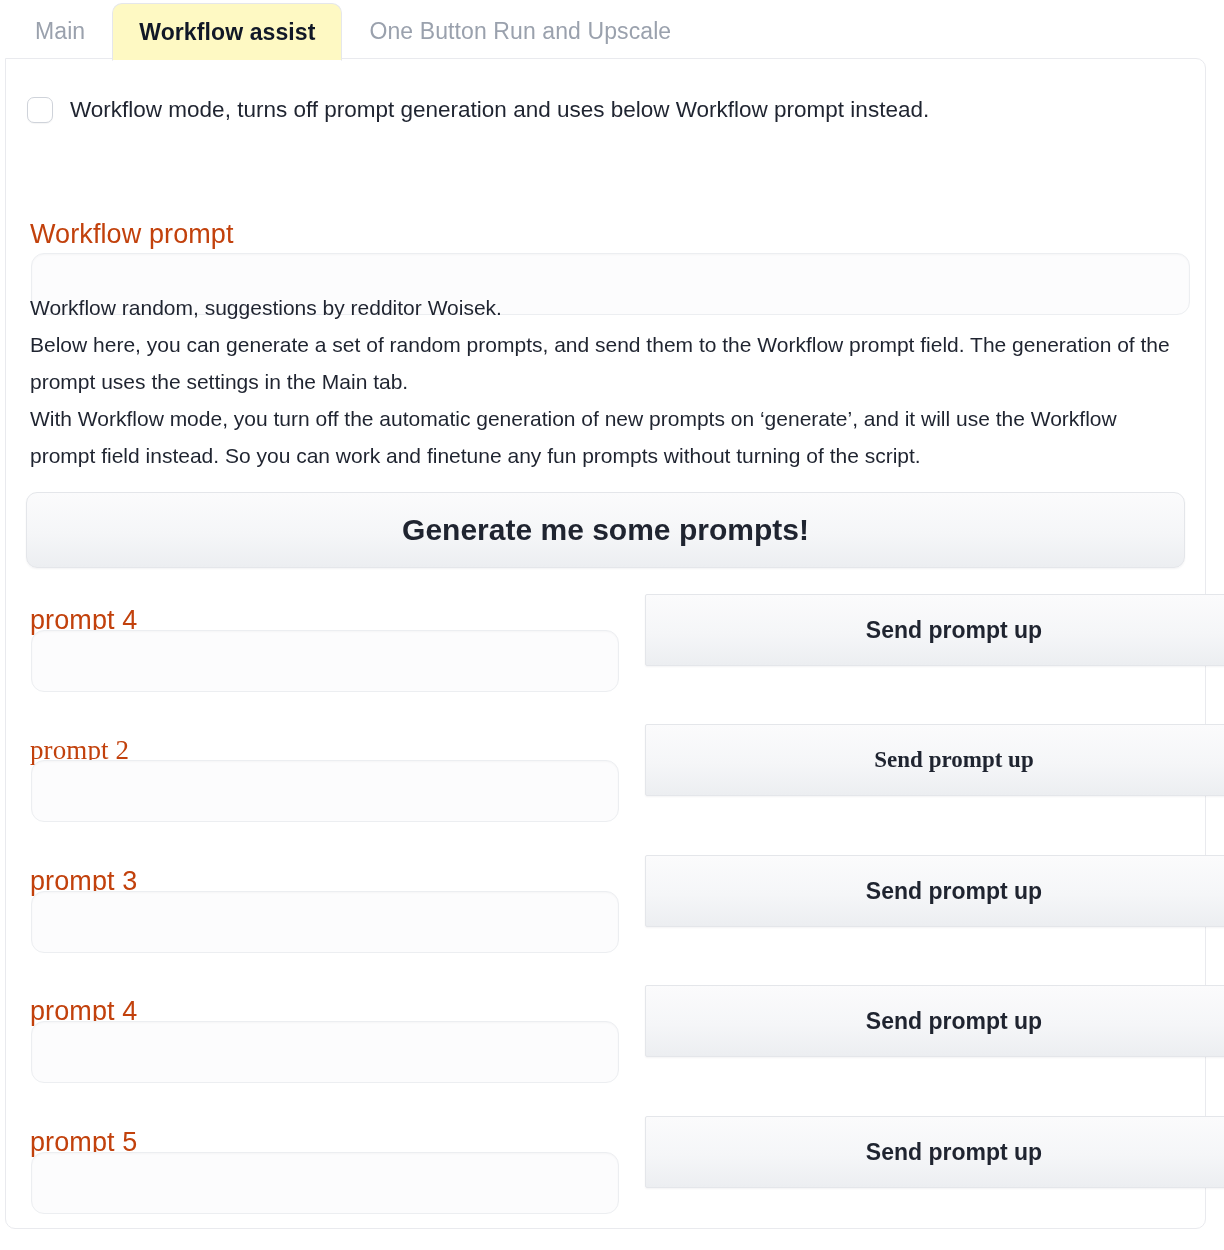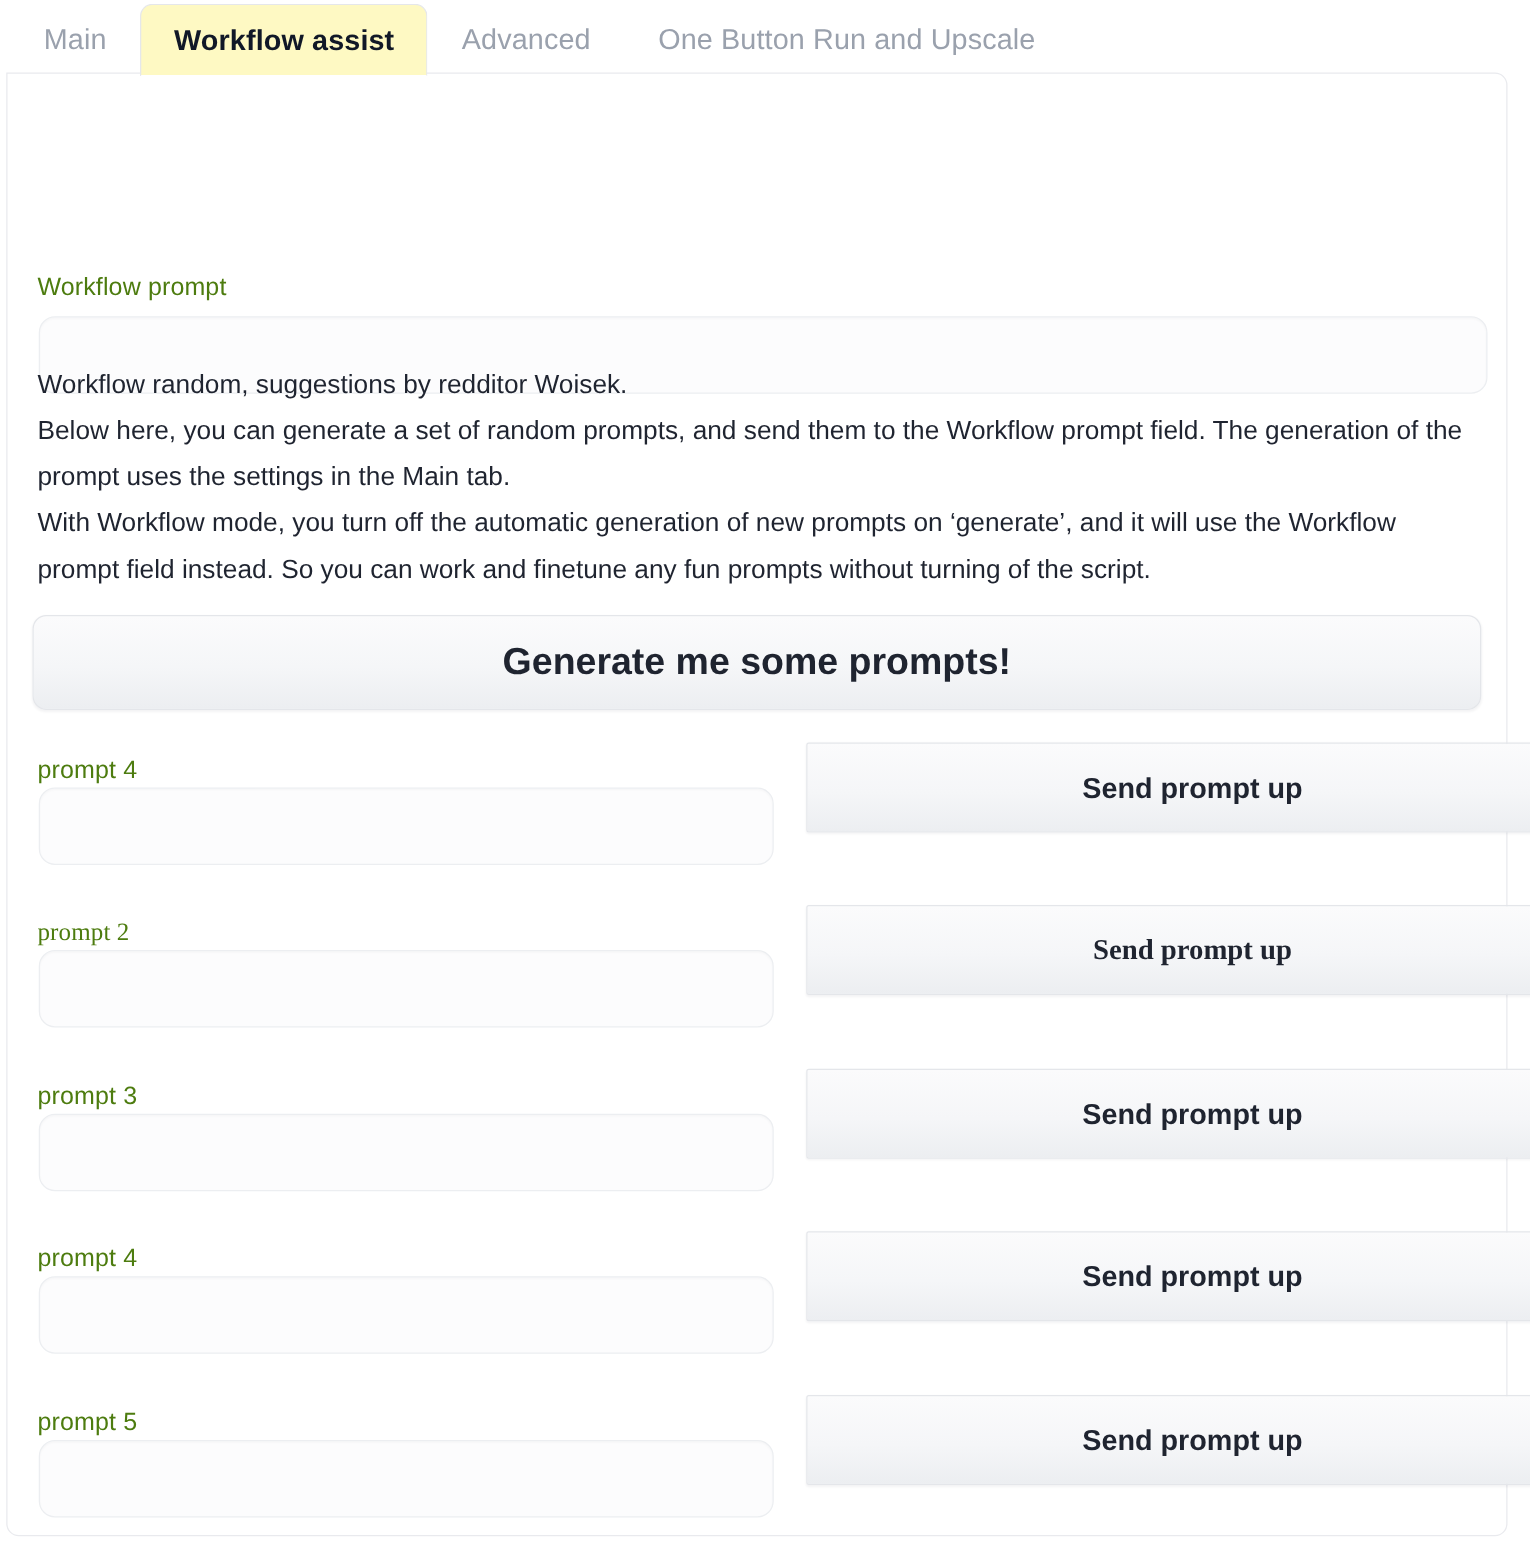--- a/index.html
+++ b/index.html
@@ -99,22 +99,22 @@
     cursor: pointer;
   }
   .checkrow-label {
     font-size: 22.5px;
     color: #1f2430;
     white-space: nowrap;
   }
 
   
   .field-label {
-    font-size: 20px;
-    color: #4d7c0f;
+    font-size: 27px;
+    color: #c2410c;
     letter-spacing: 0.1px;
   }
 
   
   .textbox {
     box-sizing: border-box;
     background: #fcfcfd;
     border: 1px solid #eceef1;
     border-radius: 13px;
     box-shadow: inset 0 1px 2px rgba(16,24,40,0.03);
@@ -202,30 +202,31 @@
 <body>
 
 <div class="tabbar">
   <div class="tab">
     <span>Main</span>
   </div>
   <div class="tab active">
     <span>Workflow assist</span>
   </div>
   <div class="tab">
-    <span>Advanced</span>
-  </div>
-  <div class="tab">
     <span>One Button Run and Upscale</span>
   </div>
 </div>
 
 <div class="panel">
   <div class="panel-inner">
 
+    <div class="checkrow">
+      <div class="checkbox"></div>
+      <div class="checkrow-label">Workflow mode, turns off prompt generation and uses below Workflow prompt instead.</div>
+    </div>
 
     <div class="field-label wf-label">Workflow prompt</div>
     <div style="position:absolute; left:0; top:0; width:100%;">
       <div style="position:absolute; left:0; top:194px; width:100%; height:62px;">
         <div class="textbox wf-box" style="top:0;" placeholder=""></div>
       </div>
     </div>
 
     <div class="desc">
       <p>Workflow random, suggestions by redditor Woisek.</p>

